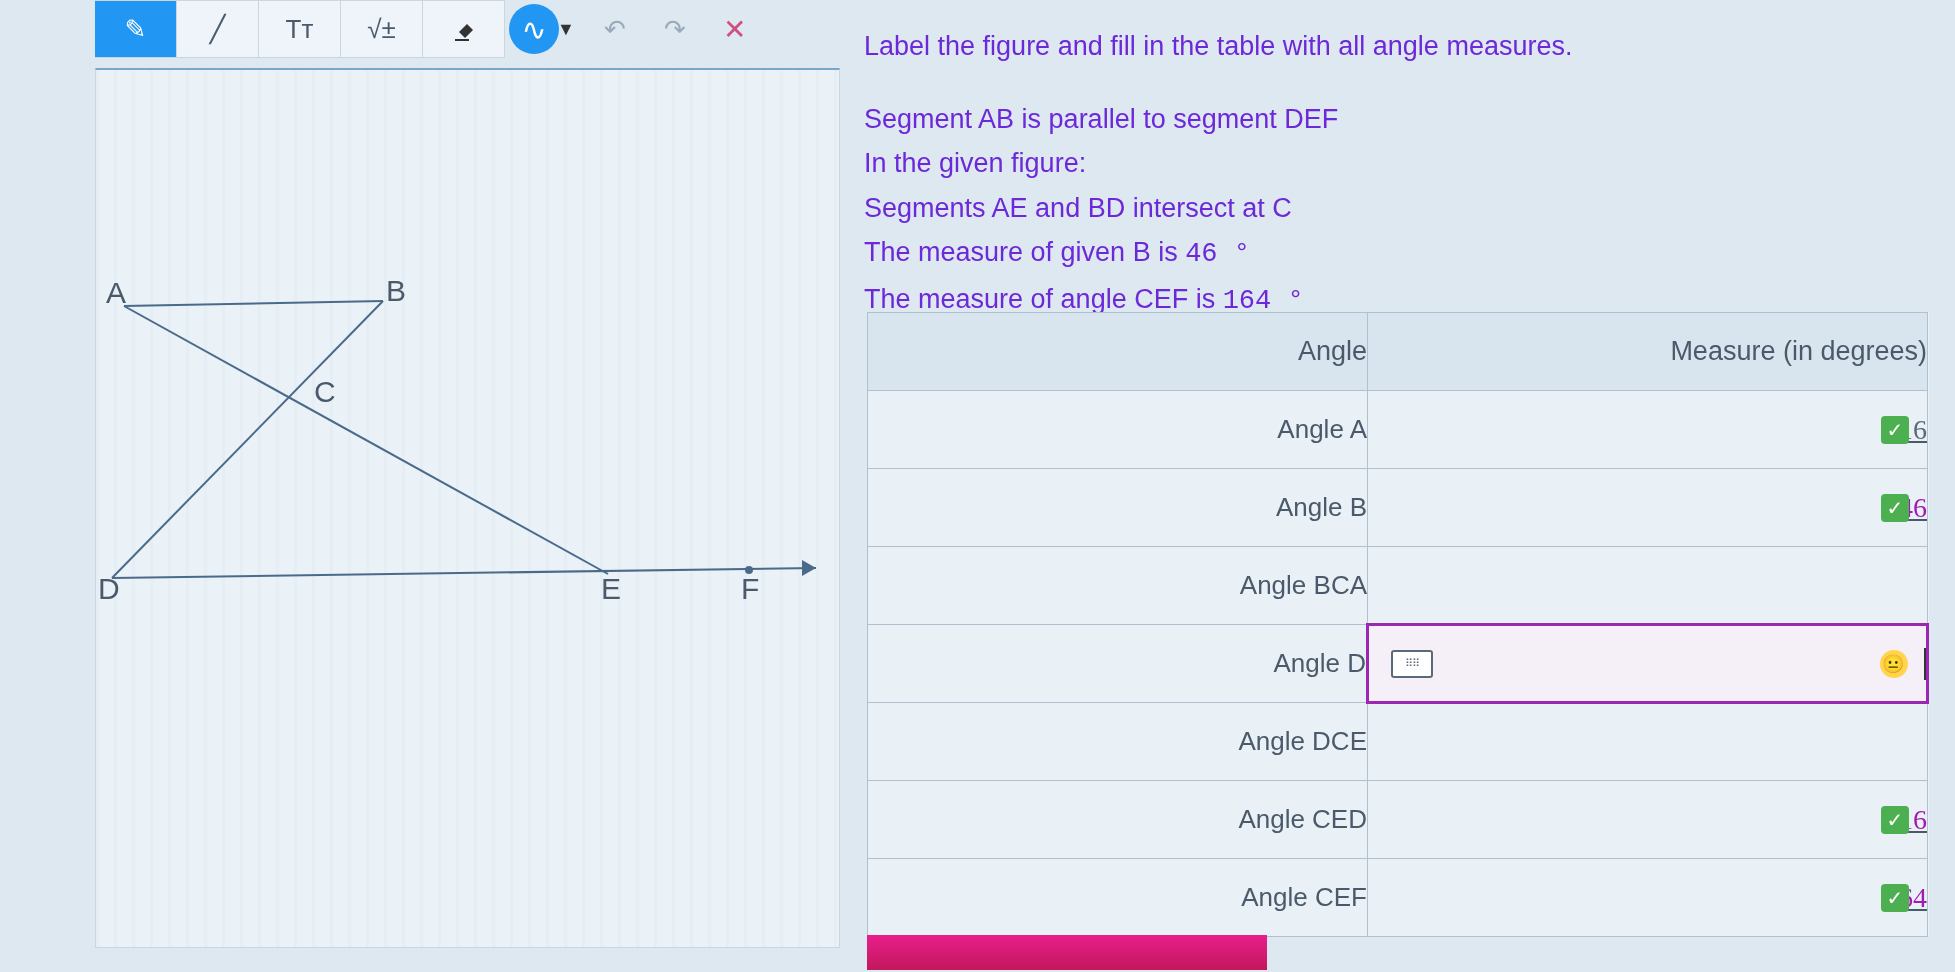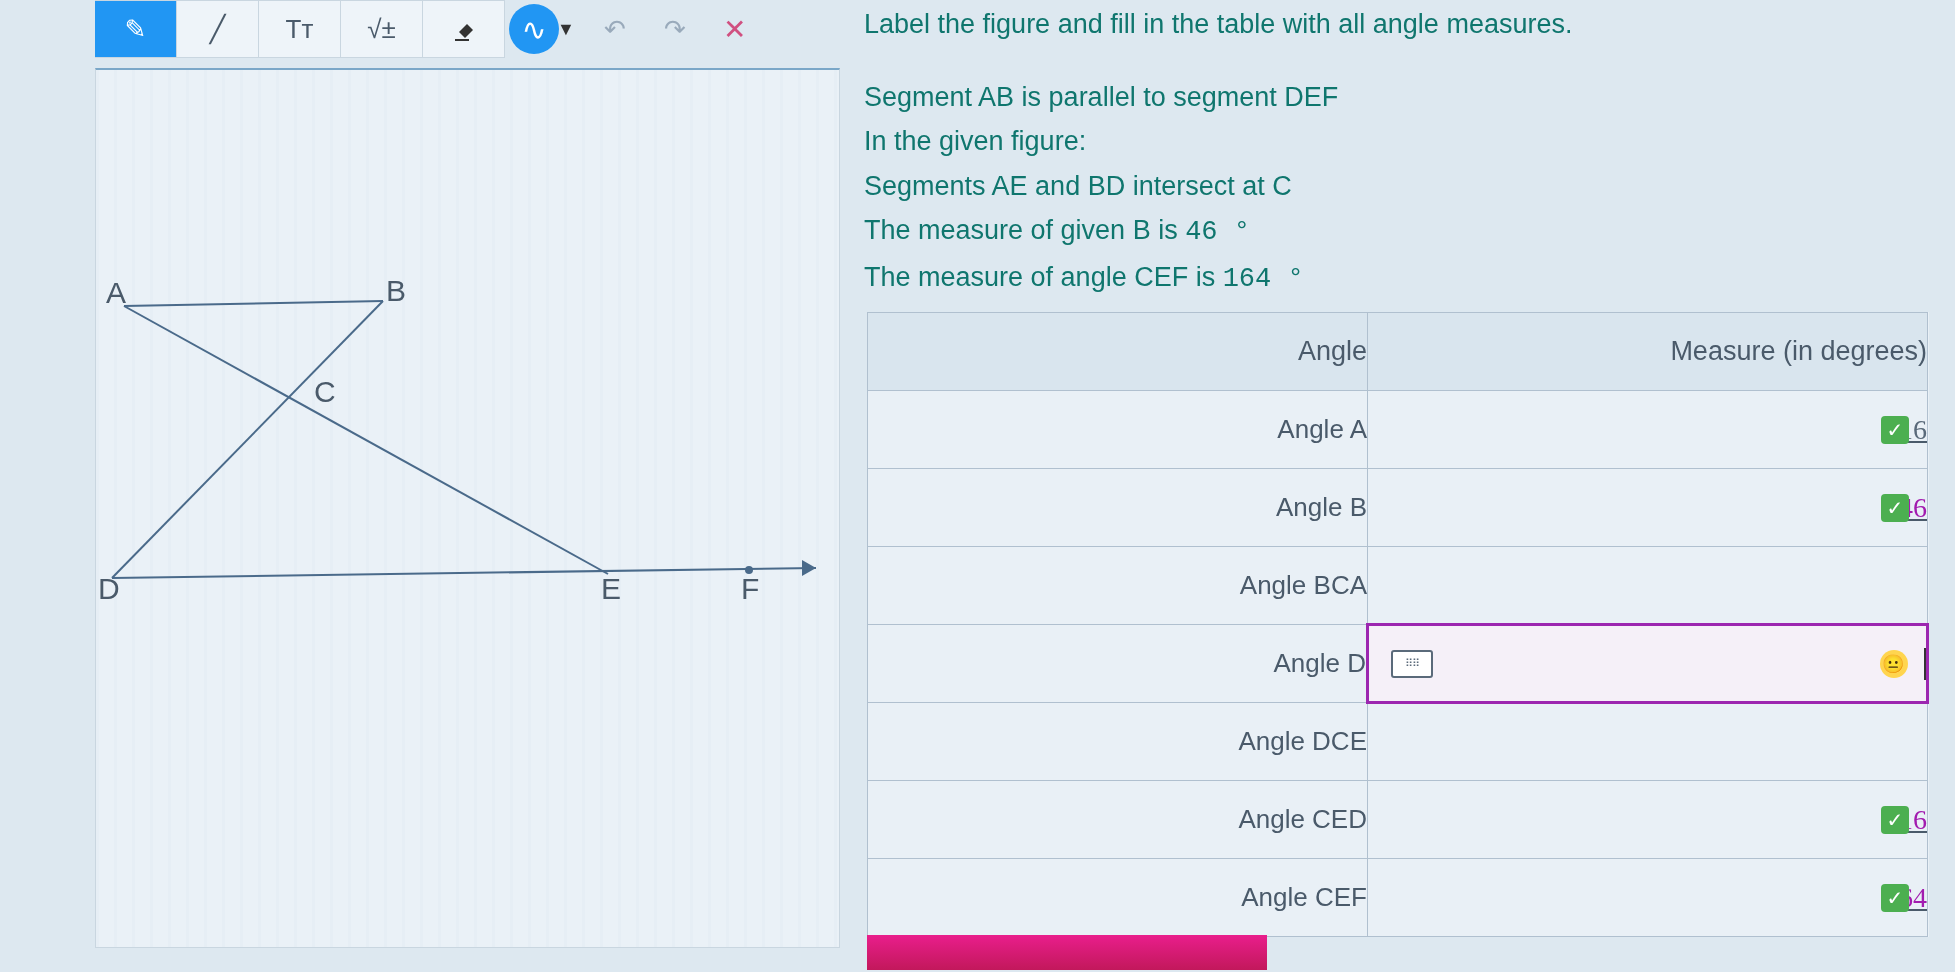--- a/index.html
+++ b/index.html
@@ -57,23 +57,23 @@
       position: absolute;
       font-size: 30px;
       color: #4a5a6a;
       font-family: Arial;
     }
     .instructions {
       position: absolute;
       left: 860px;
       top: 0;
       width: 1080px;
-      padding: 2px 4px;
+      padding: 24px 4px;
       font-size: 27px;
-      color: #0f766e;
+      color: #6d28d9;
       line-height: 1.65;
     }
     .instructions .mn { font-family: Liberation Mono, monospace; margin-top: 16px; }
     .table-wrap {
       position: absolute;
       left: 867px;
       top: 312px;
       width: 1062px;
     }
     table {

